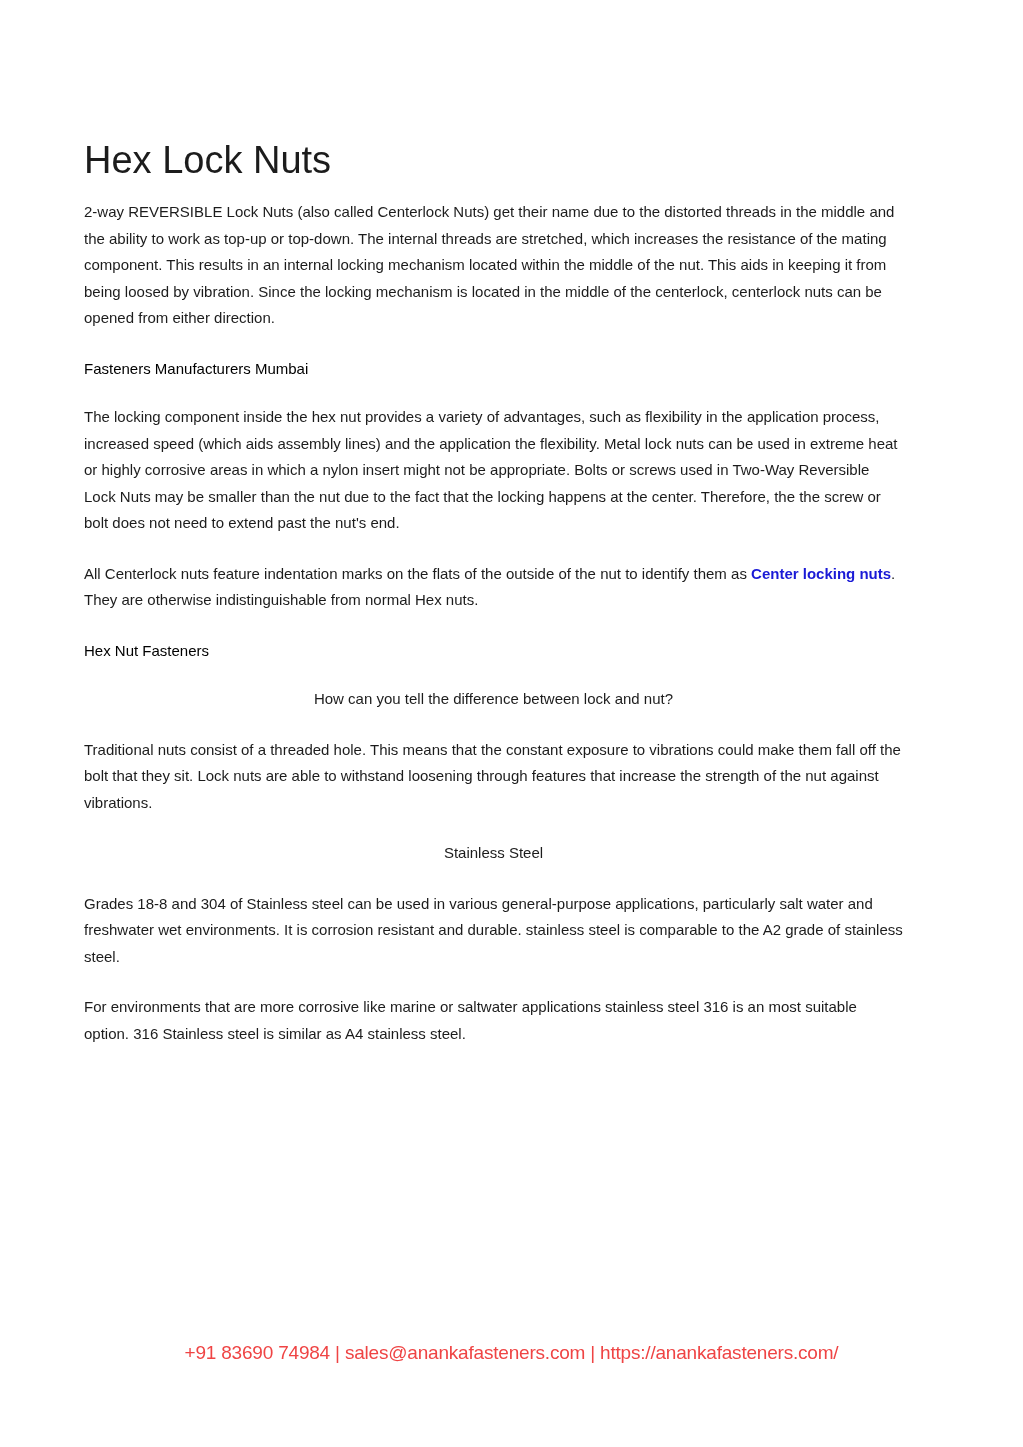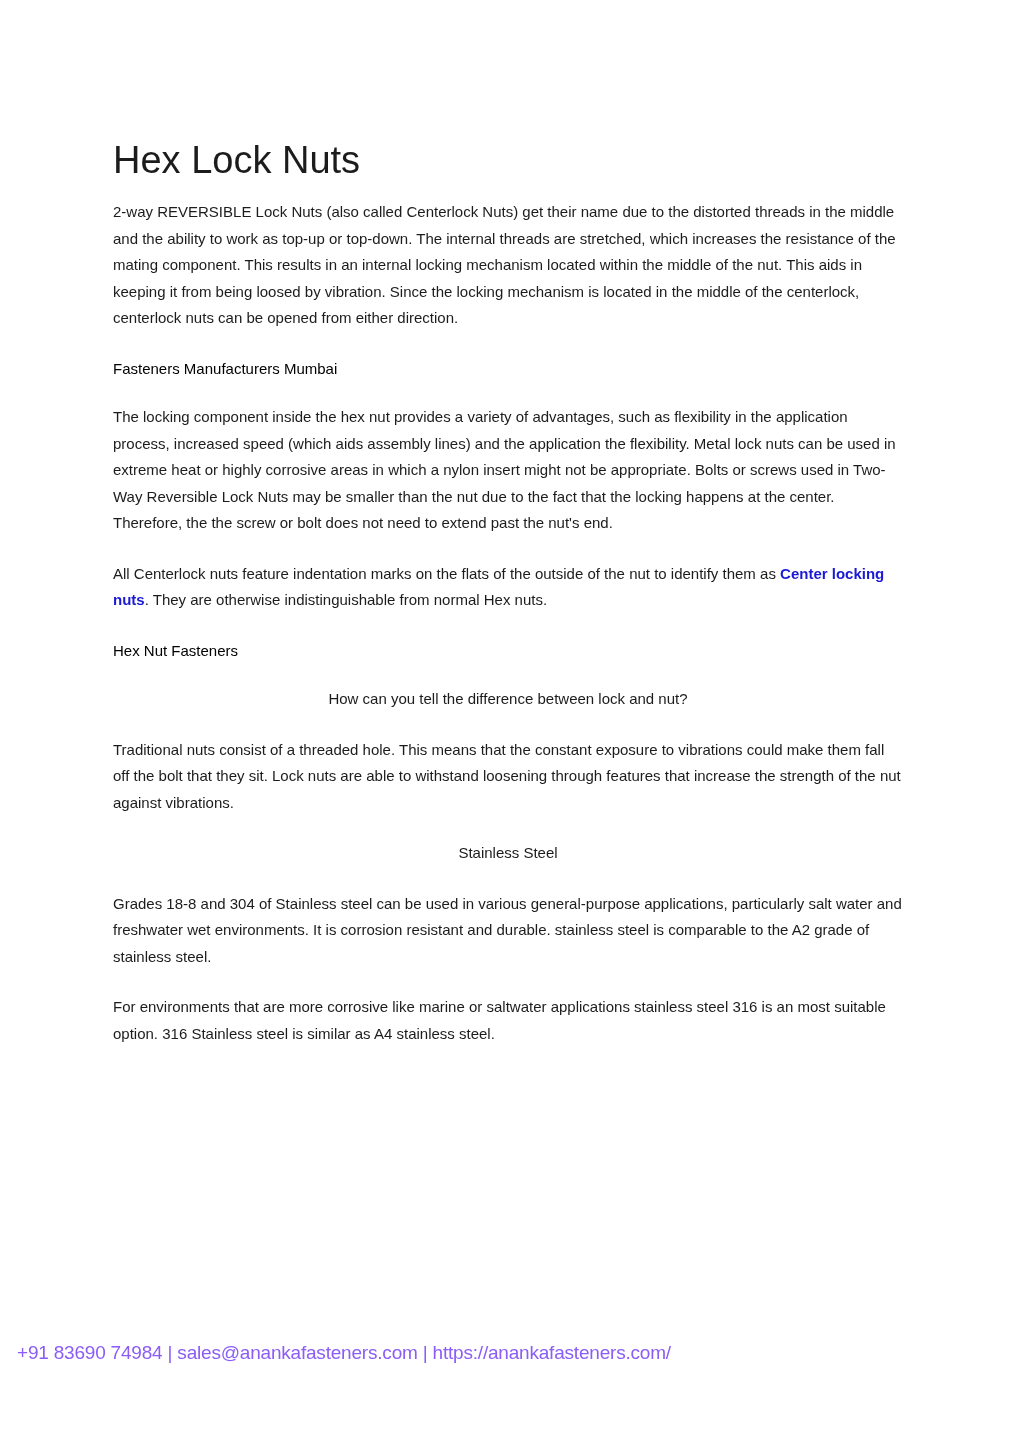--- a/index.html
+++ b/index.html
@@ -6,21 +6,21 @@
     margin: 0;
     padding: 0;
     background: #ffffff;
   }
   .page {
     position: relative;
     width: 1023px;
     height: 1447px;
     background: #ffffff;
     box-sizing: border-box;
-    padding: 138px 120px 0 113px;
+    padding: 138px 120px 0 84px;
     font-family: "Liberation Sans", sans-serif;
     color: #1c1c1c;
     overflow: hidden;
   }
   h1.doc-title {
     font-size: 38px;
     line-height: 44px;
     font-weight: 400;
     margin: 0 0 17px 0;
     color: #1c1c1c;
@@ -48,26 +48,26 @@
     cursor: pointer;
   }
   .bold-heading {
     font-weight: 700;
     color: #1c1c1c;
     text-align: center;
   }
   .footer-line {
     position: absolute;
     top: 1342px;
-    left: 17px;
+    left: 0;
     right: 0;
-    text-align: left;
+    text-align: center;
     font-size: 19px;
     line-height: 22px;
-    color: #8b5cf6;
+    color: #ef4444;
     font-family: "Liberation Sans", sans-serif;
     letter-spacing: -0.2px;
   }
 </style>
 </head>
 <body>
 
 <div class="page">
 
   <h1 class="doc-title">Hex Lock Nuts</h1>

